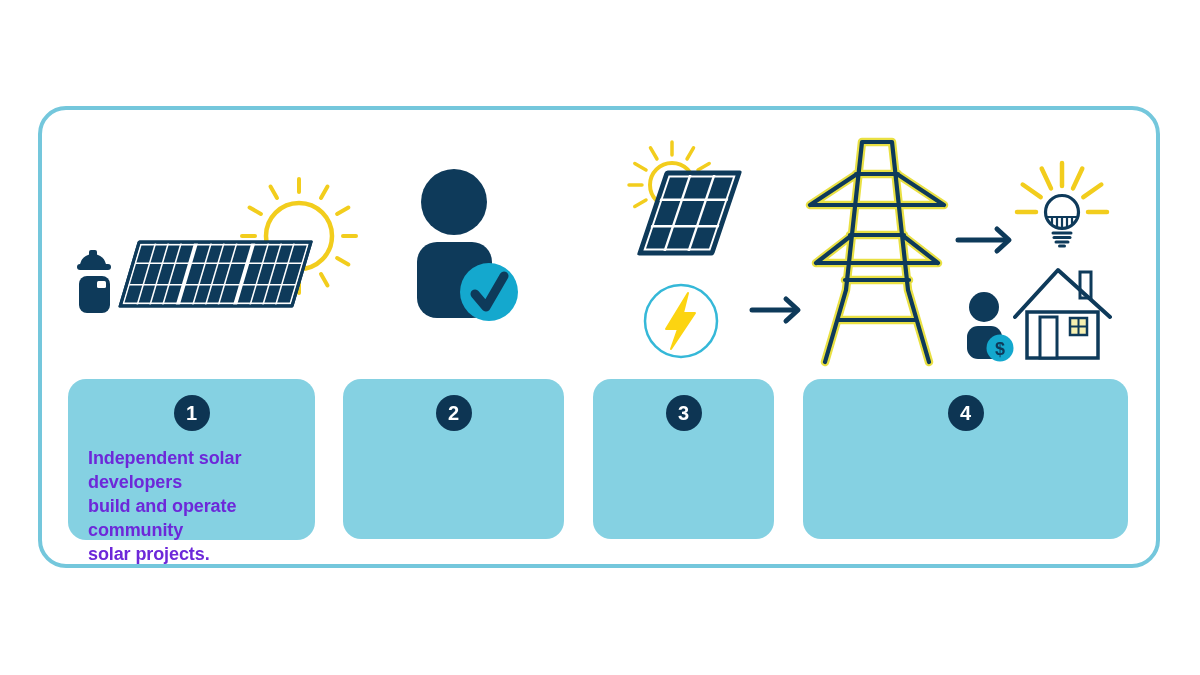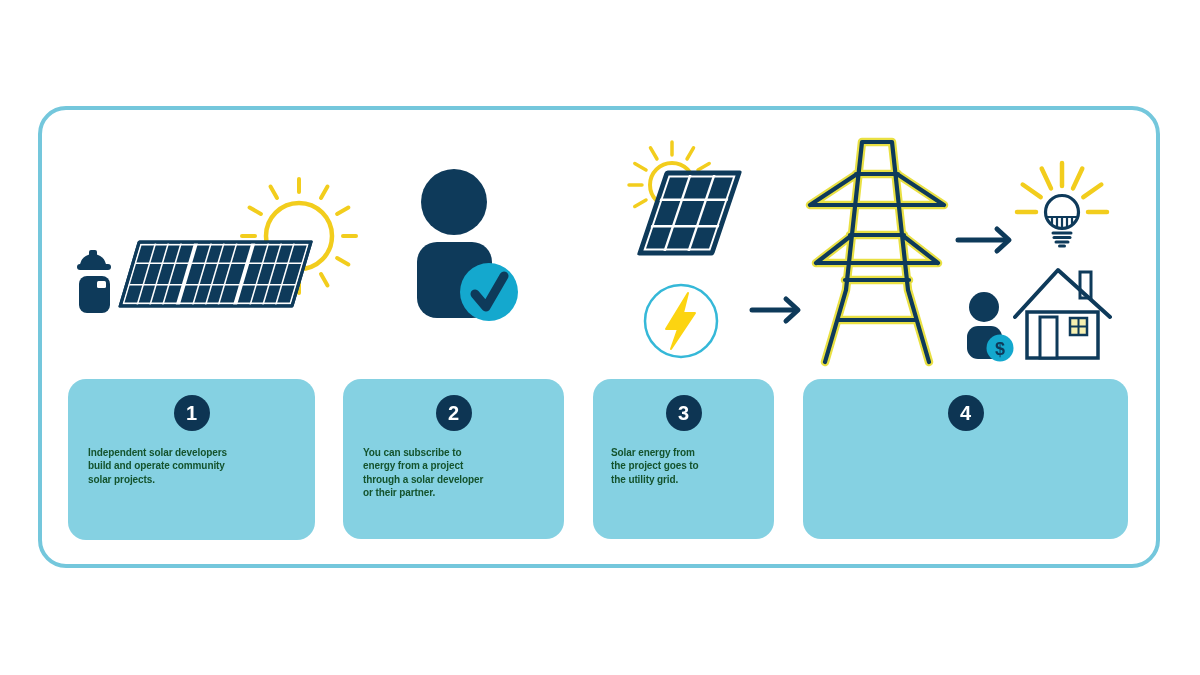--- a/index.html
+++ b/index.html
@@ -12,21 +12,21 @@
   .card{position:absolute;top:379px;height:160px;background:#85d1e2;border-radius:18px;}
   .card1{left:68px;width:247px;height:161px;}
   .card2{left:343px;width:221px;}
   .card3{left:593px;width:181px;}
   .card4{left:803px;width:325px;}
   .badge{position:absolute;top:16px;left:50%;transform:translateX(-50%);
          width:36px;height:36px;border-radius:50%;background:#0d3553;
          color:#ffffff;font-size:20px;font-weight:bold;
          display:flex;align-items:center;justify-content:center;}
   .cardtext{position:absolute;top:67px;left:20px;right:22px;
-            color:#14532d;font-size:10px;font-weight:bold;line-height:1.34;
+            color:#6d28d9;font-size:18px;font-weight:bold;line-height:1.34;
             letter-spacing:-0.1px;white-space:pre-line;}
   .card3 .cardtext{left:18px;}
   .card4 .cardtext{left:34px;}
   svg{display:block;}
 </style>
 </head>
 <body>
 
 <div class="canvas">
   <div class="frame"></div>
@@ -193,27 +193,20 @@
   </div>
 
   <div class="card card1">
     <div class="badge">1</div>
     <div class="cardtext">Independent solar developers
 build and operate community
 solar projects.</div>
   </div>
   <div class="card card2">
     <div class="badge">2</div>
-    <div class="cardtext">You can subscribe to
-energy from a project
-through a solar developer
-or their partner.</div>
   </div>
   <div class="card card3">
     <div class="badge">3</div>
-    <div class="cardtext">Solar energy from
-the project goes to
-the utility grid.</div>
   </div>
   <div class="card card4">
     <div class="badge">4</div>
   </div>
 </div>
 
 </body></html>

